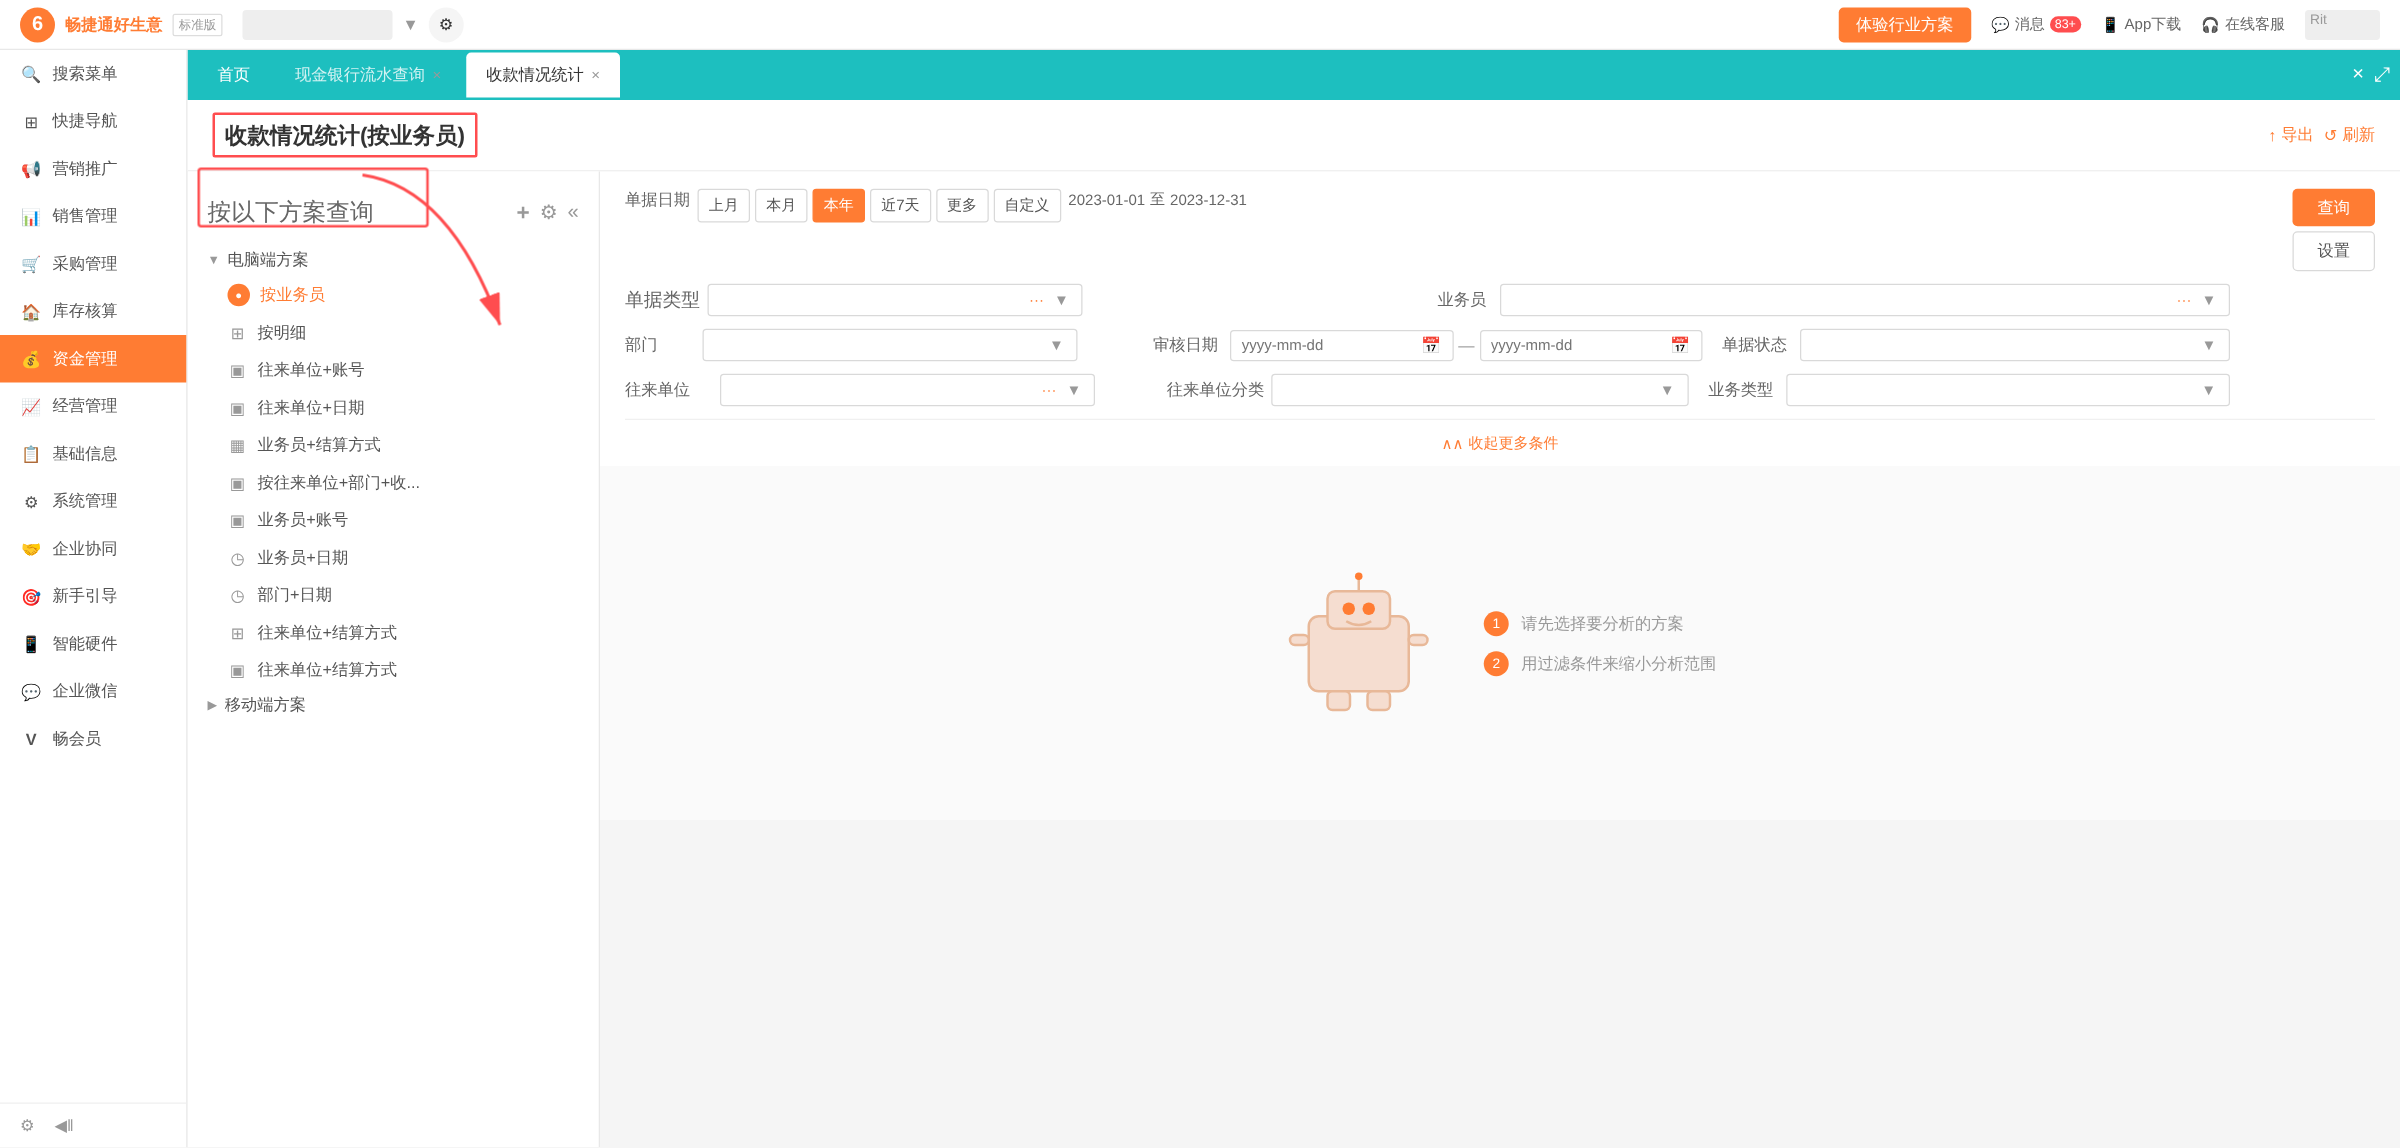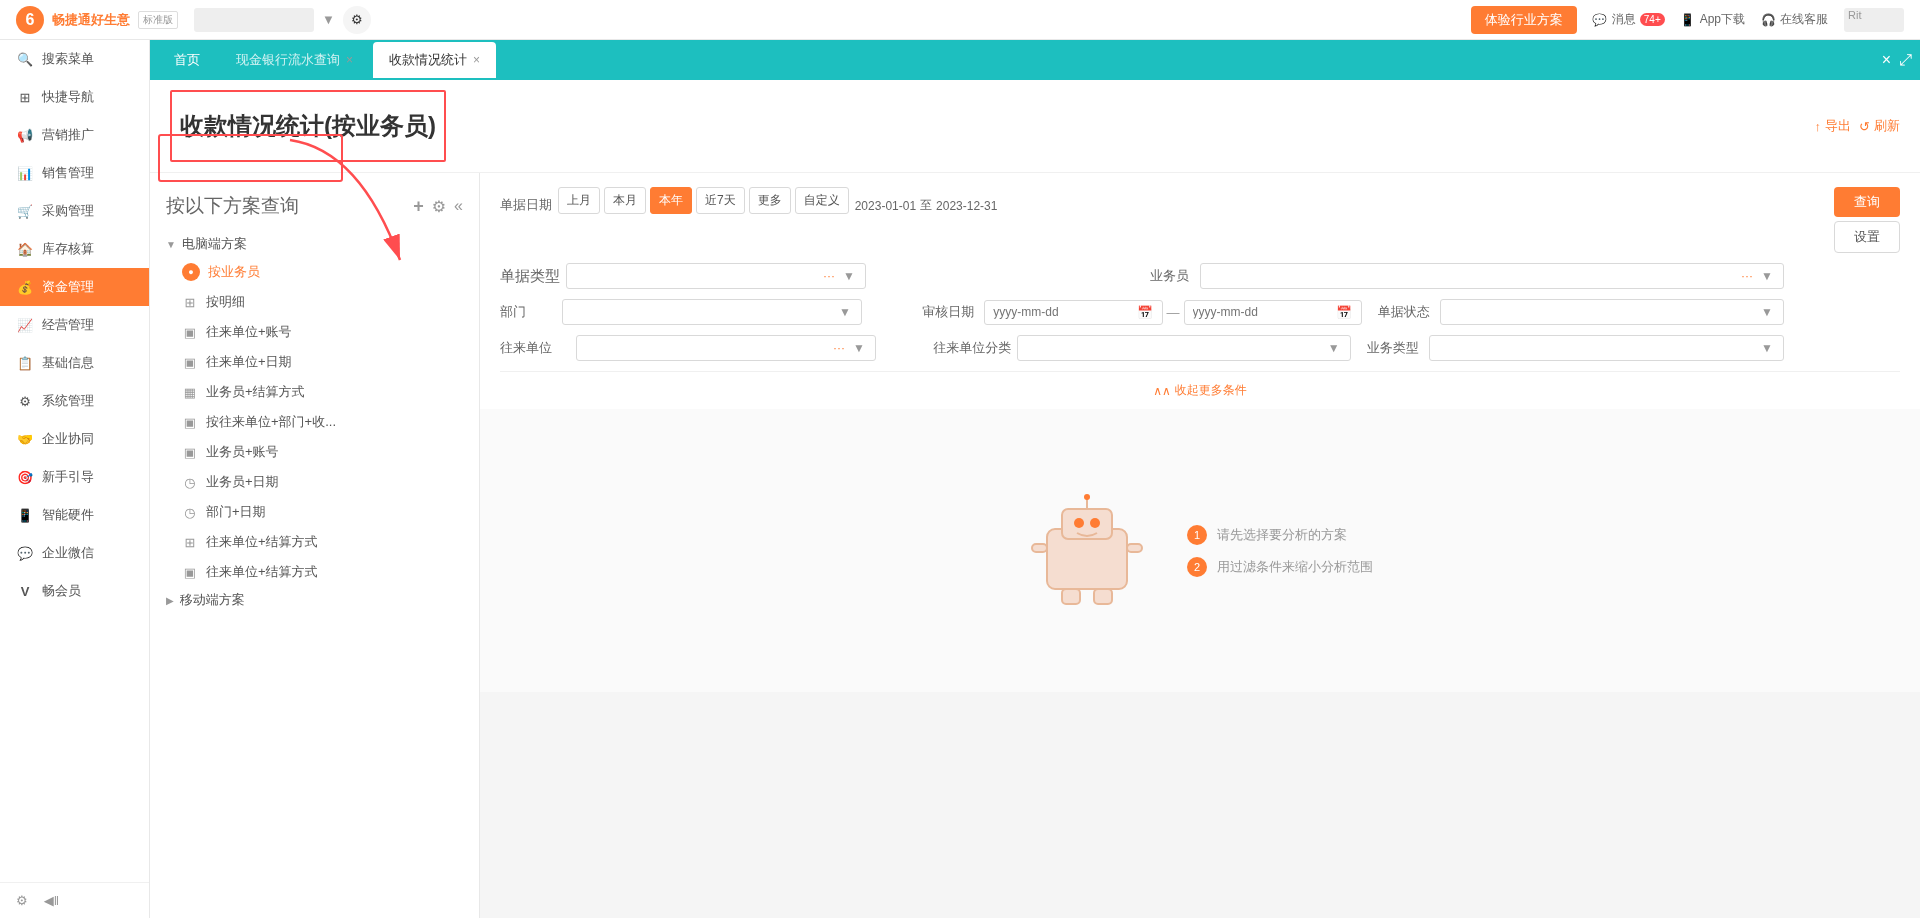--- a/index.html
+++ b/index.html
@@ -31,21 +31,21 @@
     .tab-bar { height: 40px; background: #1dbfbf; display: flex; align-items: center; padding: 0 8px; flex-shrink: 0; }
     .tab-item { display: flex; align-items: center; gap: 6px; padding: 0 16px; height: 36px; cursor: pointer; color: rgba(255,255,255,0.8); font-size: 13px; border-radius: 4px 4px 0 0; }
     .tab-item.home { color: #fff; background: transparent; }
     .tab-item.active { background: #fff; color: #333; }
     .tab-item .close-btn { color: #999; font-size: 12px; cursor: pointer; }
     .tab-bar-right { margin-left: auto; display: flex; align-items: center; gap: 8px; }
     .tab-bar-action { color: #fff; cursor: pointer; font-size: 16px; }
 
     
     .page-header { background: #fff; padding: 10px 20px; display: flex; align-items: center; justify-content: space-between; border-bottom: 1px solid #f0f0f0; flex-shrink: 0; }
-    .page-title { font-size: 24px; font-weight: bold; color: #333; border: 2px solid #ff4d4f; padding: 18px 8px; border-radius: 2px; }
+    .page-title { font-size: 18px; font-weight: bold; color: #333; border: 2px solid #ff4d4f; padding: 4px 8px; border-radius: 2px; }
     .page-actions { display: flex; gap: 8px; }
     .action-btn { display: flex; align-items: center; gap: 4px; cursor: pointer; color: #ff7c33; font-size: 13px; }
 
     
     .filter-sidebar { width: 330px; background: #fff; border-right: 1px solid #e8e8e8; padding: 12px 0; flex-shrink: 0; overflow-y: auto; }
     .filter-sidebar-header { display: flex; align-items: center; justify-content: space-between; padding: 8px 16px 12px; }
     .filter-group { }
     .filter-group-header { display: flex; align-items: center; gap: 6px; padding: 4px 16px; cursor: pointer; font-size: 13px; color: #555; }
     .filter-group-header .arrow { font-size: 10px; color: #999; }
     .filter-item { display: flex; align-items: center; gap: 8px; padding: 6px 16px 6px 32px; cursor: pointer; color: #555; font-size: 13px; }
@@ -89,21 +89,21 @@
     <div class="edition-badge">标准版</div>
     <div style="width:120px;height:24px;background:#eee;border-radius:3px;margin-left:8px;"></div>
     <span style="color:#999;cursor:pointer;">▼</span>
     <div style="width:28px;height:28px;background:#f5f5f5;border-radius:50%;display:flex;align-items:center;justify-content:center;cursor:pointer;">⚙</div>
   </div>
   <div class="top-bar-right">
     <button class="try-btn">体验行业方案</button>
     <div class="top-bar-icon">
       <span>💬</span>
       <span>消息</span>
-      <span class="badge">74+</span>
+      <span class="badge">83+</span>
     </div>
     <div class="top-bar-icon">
       <span>📱</span>
       <span>App下载</span>
     </div>
     <div class="top-bar-icon">
       <span>🎧</span>
       <span>在线客服</span>
     </div>
     <div style="width:60px;height:24px;background:#eee;border-radius:3px;">
@@ -290,21 +290,21 @@
           </div>
         </div>
       </div>
 
       <div class="main-panel">
 
         <div style="background:#fff;padding:14px 20px 0;position:relative;">
 
           <div style="display:flex;align-items:flex-start;gap:16px;margin-bottom:10px;">
 
-            <div style="display:flex;align-items:flex-end;gap:6px;flex:1;">
+            <div style="display:flex;align-items:flex-start;gap:6px;flex:1;">
               <span style="color:#666;font-size:13px;white-space:nowrap;">单据日期</span>
               <div style="display:flex;align-items:center;gap:4px;">
                 <button class="date-btn">上月</button>
                 <button class="date-btn">本月</button>
                 <button class="date-btn active">本年</button>
                 <button class="date-btn">近7天</button>
                 <button class="date-btn">更多</button>
                 <button class="date-btn">自定义</button>
               </div>
               <div style="display:flex;align-items:center;gap:4px;font-size:12px;color:#666;">

